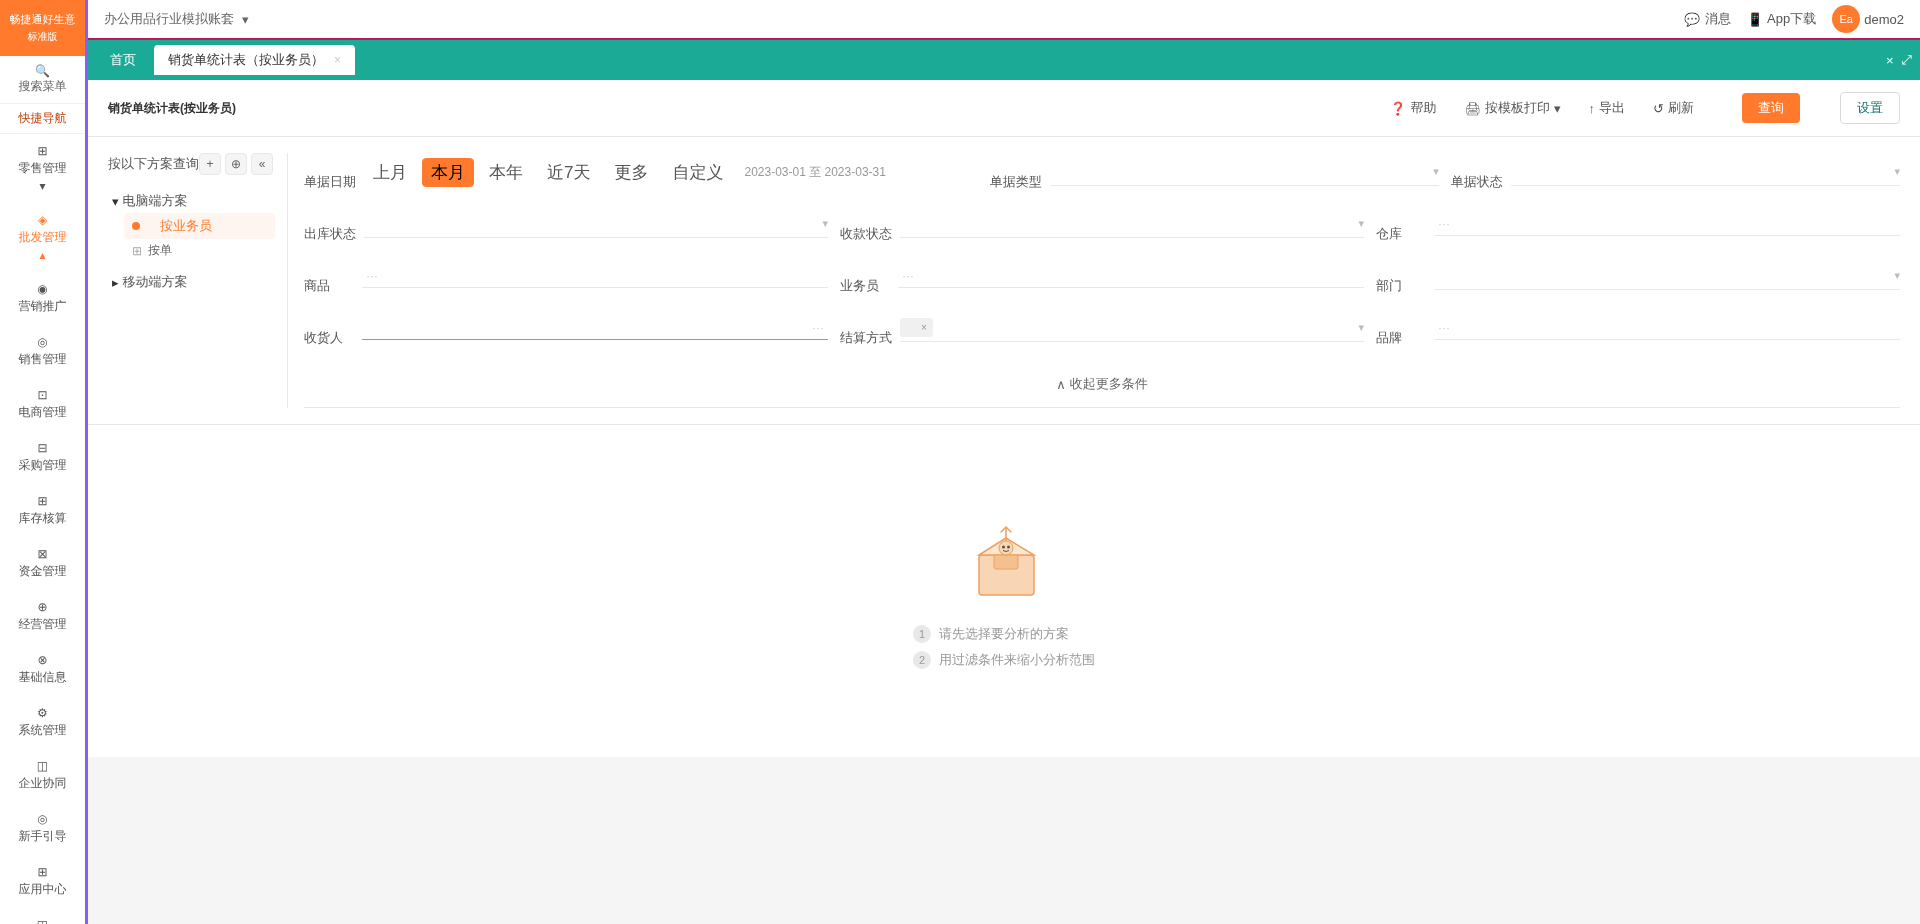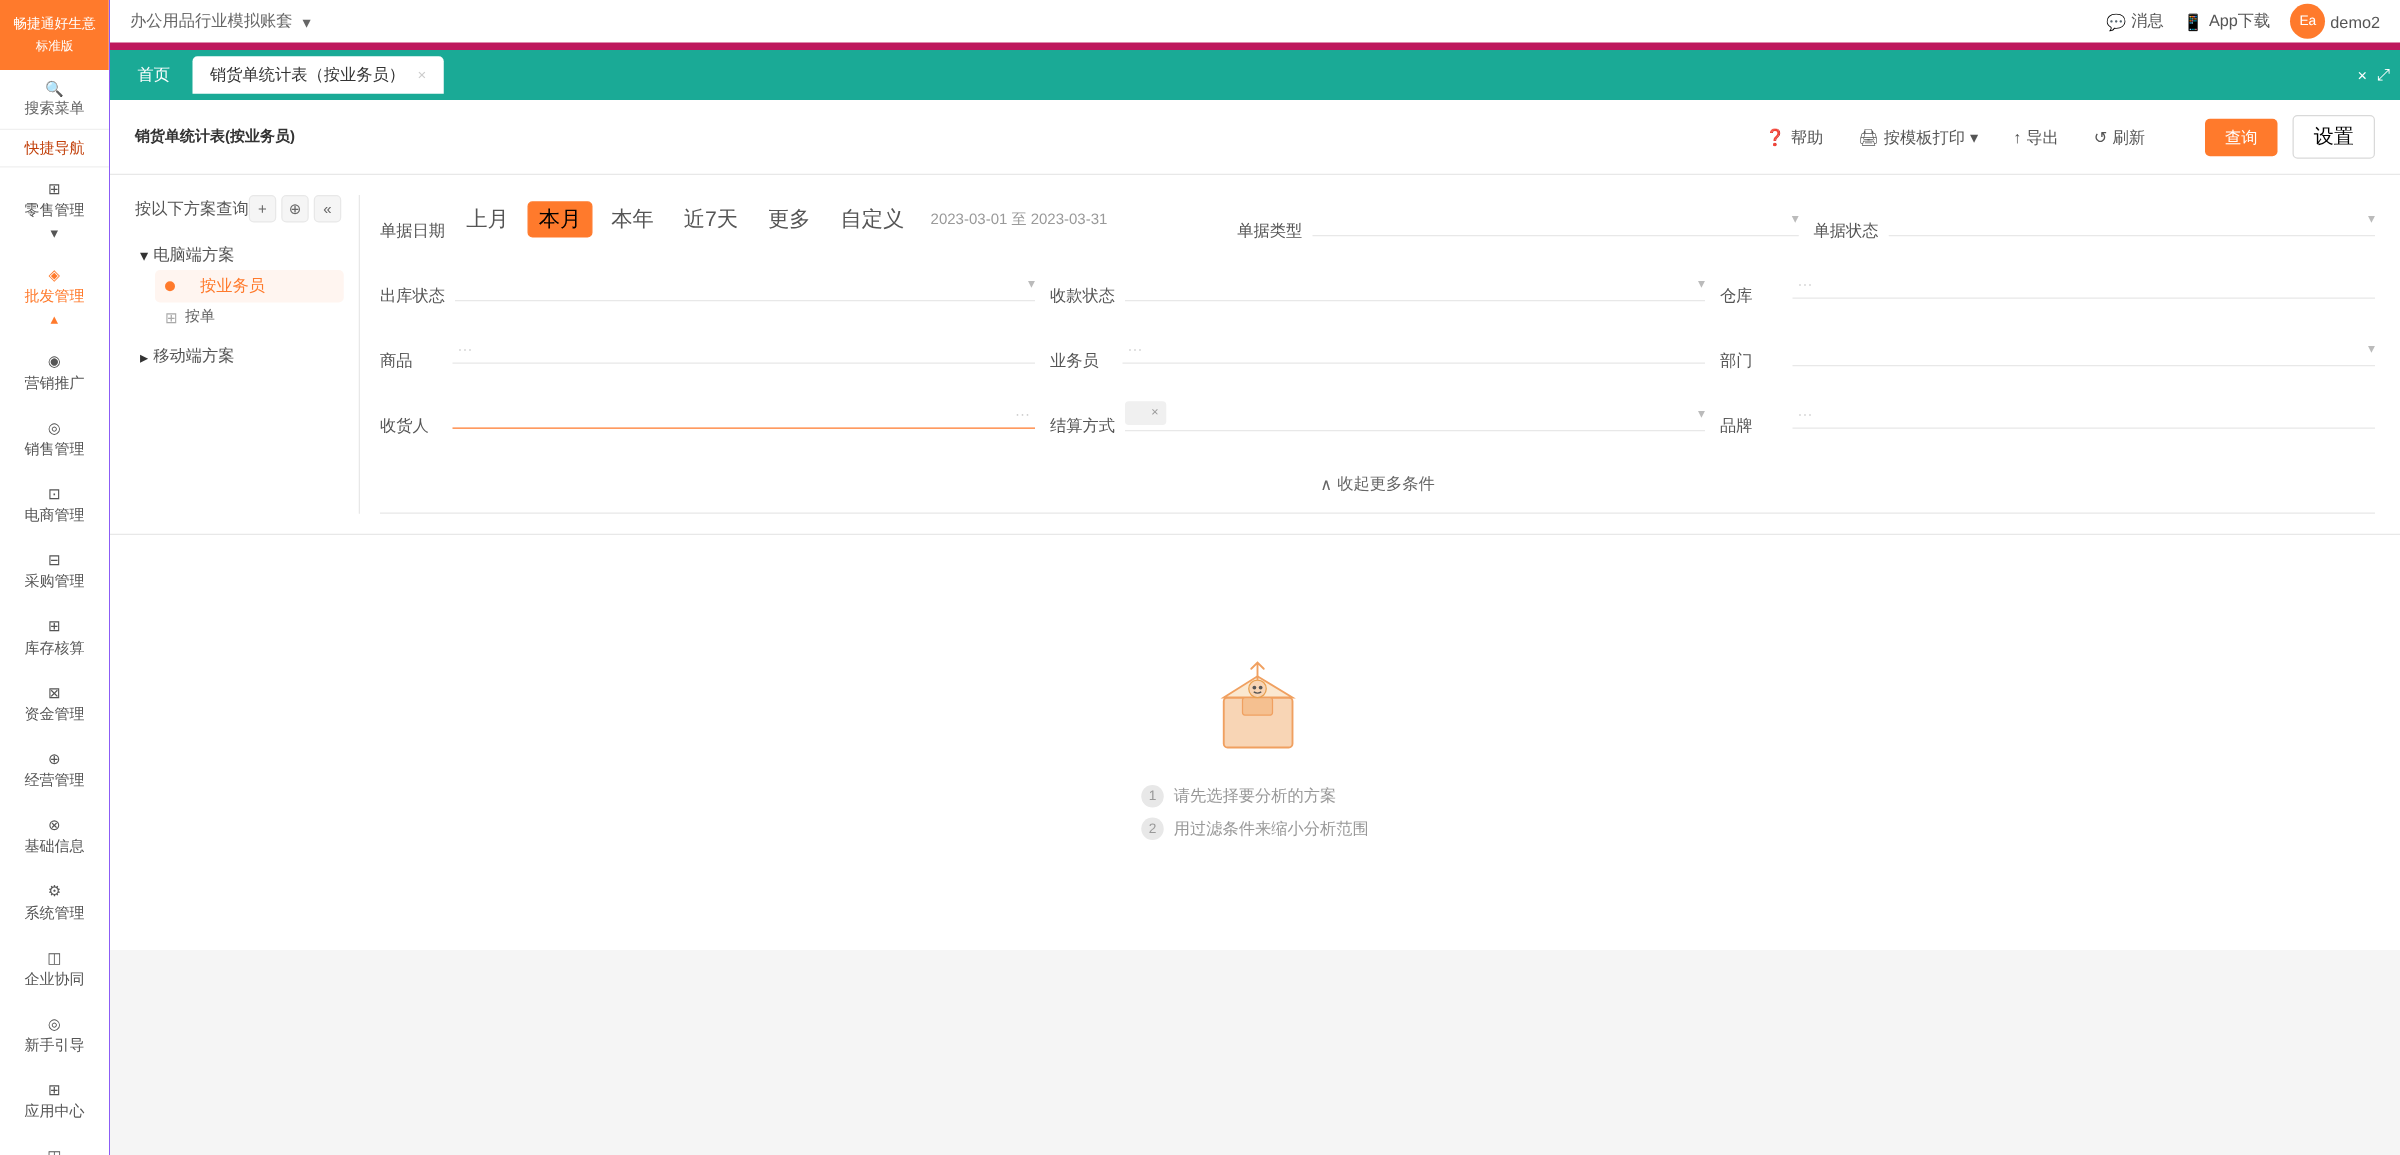--- a/index.html
+++ b/index.html
@@ -1,32 +1,32 @@
 <!DOCTYPE html>
 <html><head>
   <meta charset="utf-8">
   <style>
     * { box-sizing: border-box; margin: 0; padding: 0; }
     body { font-family: 'Microsoft YaHei', Arial, sans-serif; font-size: 13px; background: #f5f5f5; color: #333; display: flex; height: 924px; overflow: hidden; }
 
     
-    .sidebar { width: 88px; background: #fff; border-right: 1px solid #8b5cf6; display: flex; flex-direction: column; align-items: center; padding-top: 0; height: 100%; overflow-y: auto; flex-shrink: 0; }
+    .sidebar { width: 88px; background: #fff; border-right: 3px solid #8b5cf6; display: flex; flex-direction: column; align-items: center; padding-top: 0; height: 100%; overflow-y: auto; flex-shrink: 0; }
     .sidebar-logo { width: 100%; background: #ff7a2c; padding: 10px 8px; display: flex; flex-direction: column; align-items: center; justify-content: center; min-height: 56px; }
     .sidebar-logo-text { color: #fff; font-size: 11px; text-align: center; line-height: 1.4; }
     .sidebar-logo-badge { color: #fff; font-size: 10px; margin-top: 2px; }
     .sidebar-search { width: 100%; padding: 8px 4px; text-align: center; color: #666; font-size: 12px; cursor: pointer; border-bottom: 1px solid #f0f0f0; }
     .sidebar-nav { width: 100%; padding: 6px 4px; text-align: center; color: #c2410c; font-size: 12px; cursor: pointer; border-bottom: 1px solid #f0f0f0; }
     .sidebar-item { width: 100%; padding: 10px 4px; text-align: center; color: #555; font-size: 12px; cursor: pointer; display: flex; flex-direction: column; align-items: center; gap: 2px; }
     .sidebar-item.active { color: #ff7a2c; }
 
     
     .main { flex: 1; display: flex; flex-direction: column; overflow: hidden; }
 
     
-    .top-header { height: 40px; background: #fff; border-bottom: 6px solid #be185d; display: flex; align-items: center; padding: 0 16px; justify-content: space-between; flex-shrink: 0; }
+    .top-header { height: 40px; background: #fff; border-bottom: 2px solid #be185d; display: flex; align-items: center; padding: 0 16px; justify-content: space-between; flex-shrink: 0; }
     .header-left { display: flex; align-items: center; gap: 8px; color: #666; font-size: 13px; }
     .header-right { display: flex; align-items: center; gap: 16px; color: #555; font-size: 13px; }
     .header-right-item { display: flex; align-items: center; gap: 4px; cursor: pointer; }
     .user-avatar { width: 28px; height: 28px; border-radius: 50%; background: #ff7a2c; display: flex; align-items: center; justify-content: center; color: #fff; font-size: 11px; overflow: hidden; }
 
     
     .tab-bar { height: 40px; background: #1aaa96; display: flex; align-items: center; padding: 0 8px; gap: 4px; flex-shrink: 0; }
     .tab-item { padding: 6px 14px; border-radius: 4px 4px 0 0; cursor: pointer; font-size: 13px; display: flex; align-items: center; gap: 6px; }
     .tab-item.home { color: #fff; background: transparent; }
     .tab-item.active { background: #fff; color: #333; }
@@ -34,21 +34,21 @@
 
     
     .page-content { flex: 1; overflow-y: auto; background: #f5f5f5; padding: 0; }
 
     
     .page-header { background: #fff; padding: 12px 20px; display: flex; align-items: center; justify-content: space-between; border-bottom: 1px solid #e8e8e8; }
     .page-title { font-size: 12px; font-weight: bold; color: #333; }
     .page-actions { display: flex; align-items: center; gap: 12px; }
     .action-btn { display: flex; align-items: center; gap: 4px; color: #555; font-size: 13px; cursor: pointer; padding: 4px 8px; border-radius: 4px; }
     .action-btn-primary { background: #ff7a2c; color: #fff; border: none; padding: 6px 16px; border-radius: 4px; cursor: pointer; font-size: 13px; margin-left: 28px; }
-    .action-btn-secondary { background: #fff; color: #000000; border: 1px solid #d9d9d9; padding: 6px 16px; border-radius: 4px; cursor: pointer; font-size: 16px; }
+    .action-btn-secondary { background: #fff; color: #0f766e; border: 1px solid #d9d9d9; padding: 6px 16px; border-radius: 4px; cursor: pointer; font-size: 13px; margin-left: 28px; }
 
     
     .filter-area { background: #fff; margin: 0; padding: 16px 20px; border-bottom: 1px solid #e8e8e8; display: flex; gap: 0; }
 
     
     .left-panel { width: 180px; border-right: 1px solid #e8e8e8; padding-right: 12px; flex-shrink: 0; }
     .panel-header { display: flex; align-items: center; justify-content: flex-start; margin-bottom: 10px; }
     .panel-title { color: #555; font-size: 13px; }
     .panel-actions { display: flex; gap: 4px; }
     .panel-action-btn { width: 22px; height: 22px; border-radius: 4px; background: #f5f5f5; border: 1px solid #e8e8e8; cursor: pointer; display: flex; align-items: center; justify-content: center; color: #666; font-size: 12px; }

